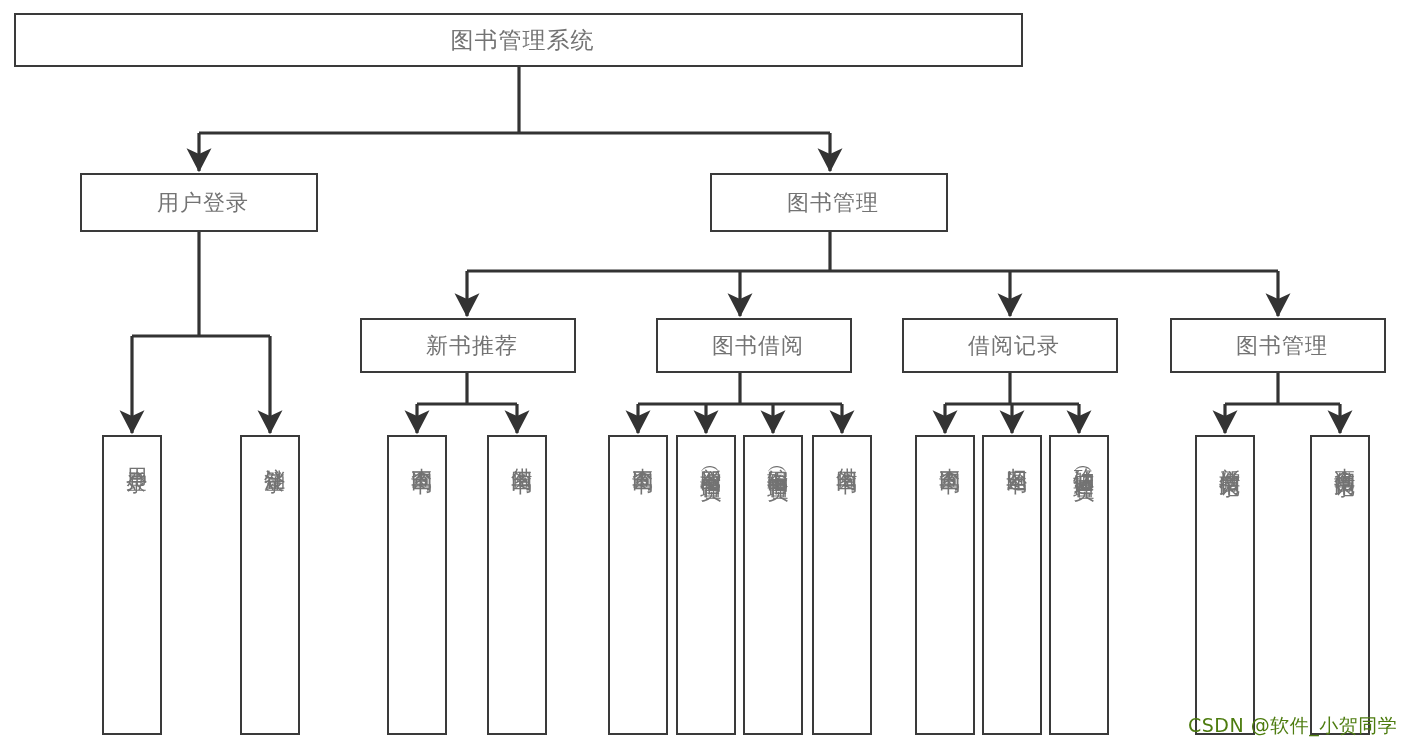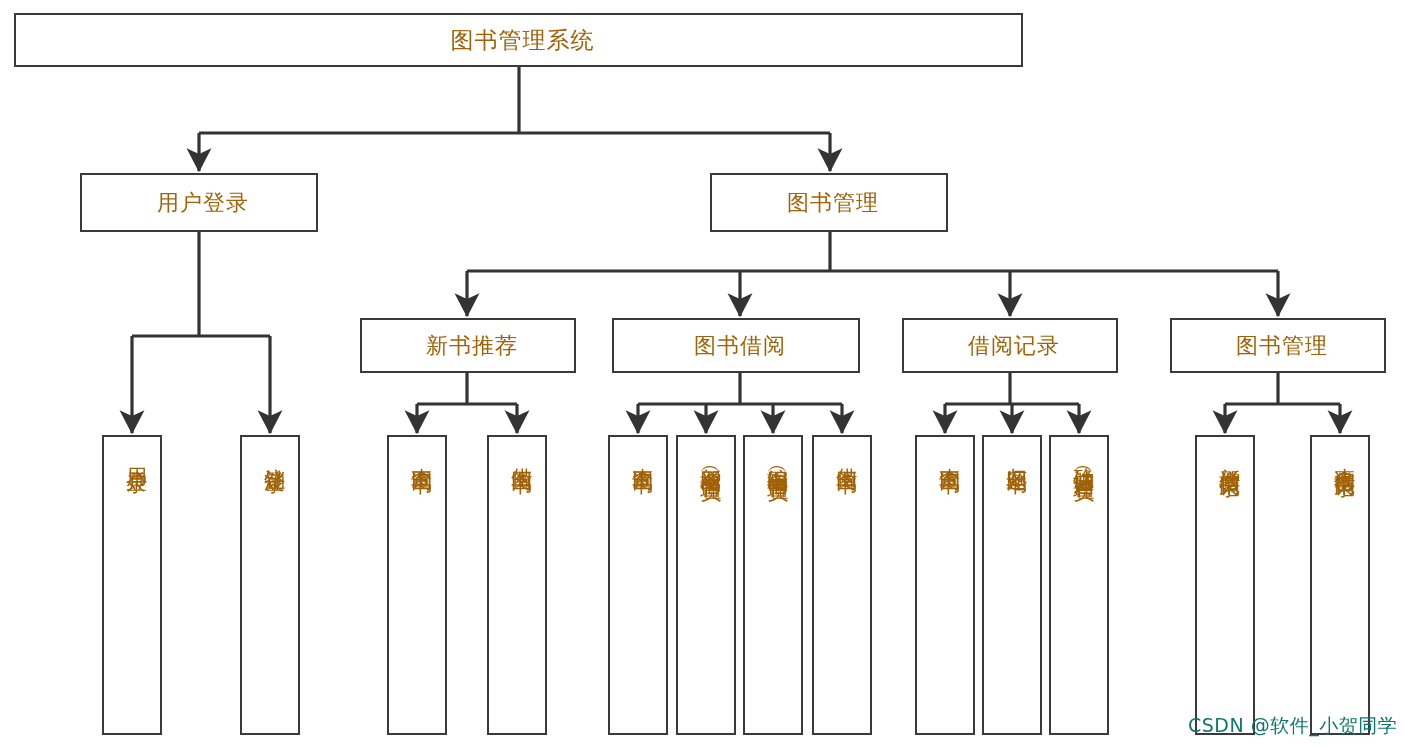--- a/index.html
+++ b/index.html
@@ -28,21 +28,21 @@
   }
   .node {
     position: absolute;
     box-sizing: border-box;
     background: #ffffff;
     border: 2px solid #3a3a3a;
     display: flex;
     align-items: center;
     justify-content: center;
     text-align: center;
-    color: #a16207;
+    color: #737373;
     z-index: 2;
     padding-left: 8px;
   }
   .node-root {
     font-size: 23px;
     letter-spacing: 1px;
   }
   .node-l2 {
     font-size: 22px;
     letter-spacing: 1px;
@@ -67,21 +67,21 @@
   }
   .htext {
     display: block;
     white-space: nowrap;
   }
   #watermark {
     position: absolute;
     left: 1188px;
     top: 713px;
     font-size: 19px;
-    color: #0f766e;
+    color: #4d7c0f;
     z-index: 5;
     white-space: nowrap;
     letter-spacing: 0.5px;
   }
 </style>
 </head>
 <body>
 
 <div id="diagram-root">
 
@@ -143,21 +143,21 @@
   <div class="node node-l2" style="left:80px; top:173px; width:238px; height:59px;">
     <span class="htext">用户登录</span>
   </div>
   <div class="node node-l3" style="left:360px; top:318px; width:216px; height:55px;">
     <span class="htext">新书推荐</span>
   </div>
 
   <div class="node node-l2" style="left:710px; top:173px; width:238px; height:59px;">
     <span class="htext">图书管理</span>
   </div>
-  <div class="node node-l3" style="left:612px; top:318px; width:248px; height:55px;">
+  <div class="node node-l3" style="left:656px; top:318px; width:196px; height:55px;">
     <span class="htext">图书借阅</span>
   </div>
   <div class="node node-l3" style="left:902px; top:318px; width:216px; height:55px;">
     <span class="htext">借阅记录</span>
   </div>
   <div class="node node-l3" style="left:1170px; top:318px; width:216px; height:55px;">
     <span class="htext">图书管理</span>
   </div>
 
   <div class="node node-leaf" style="left:102px; top:435px; width:60px; height:300px;">

